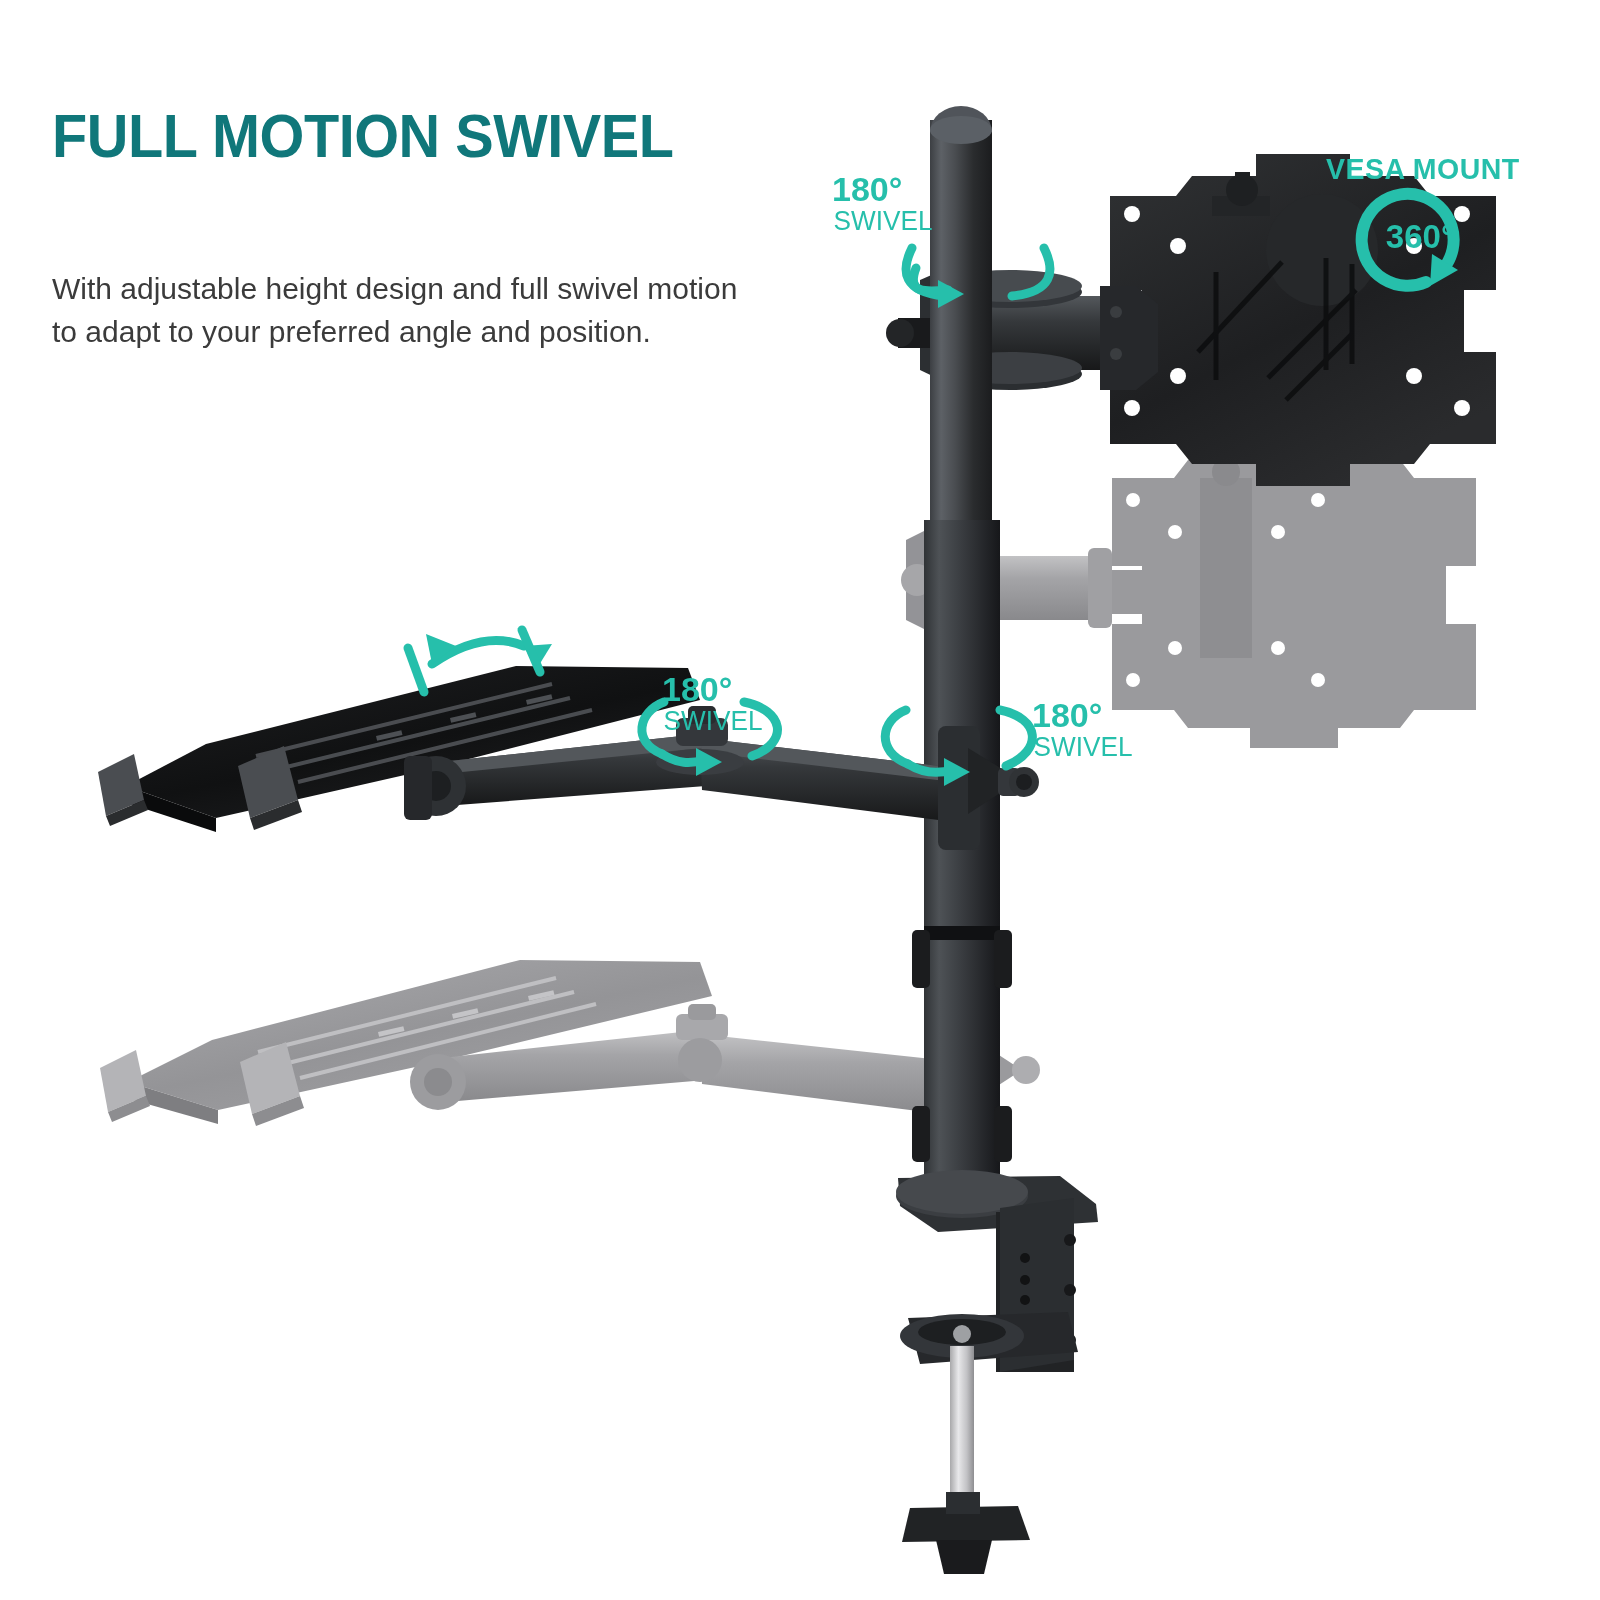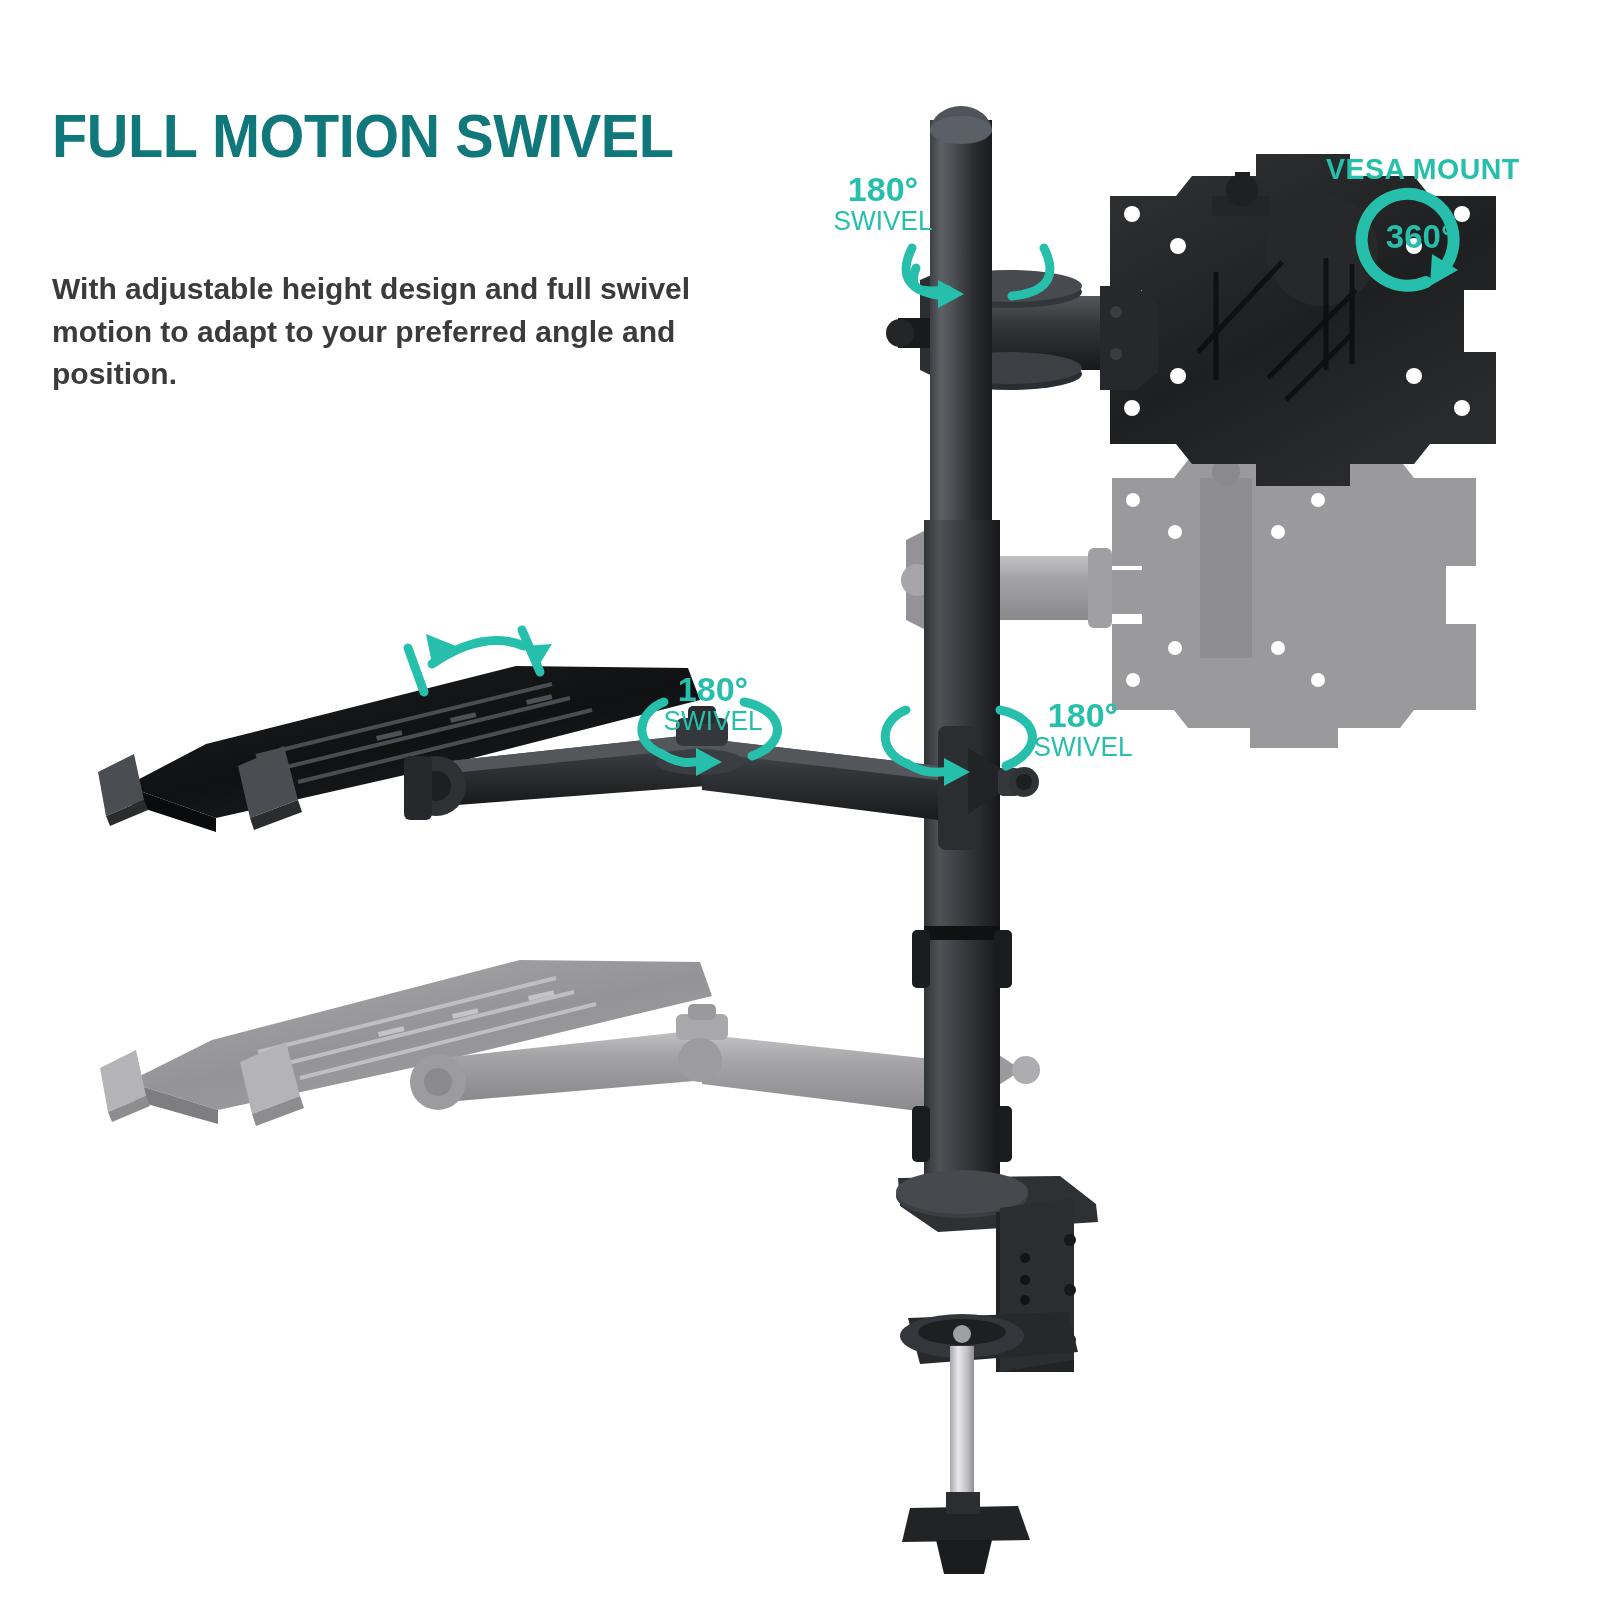--- a/index.html
+++ b/index.html
@@ -36,29 +36,28 @@
     white-space: nowrap;
   }
   #subcopy {
     position: absolute;
     left: 52px;
     top: 268px;
     width: 700px;
     font-size: 30px;
     line-height: 1.42;
     color: #3b3b3b;
-    font-weight: 700;
+    font-weight: 400;
   }
 
   
   .swivel-label {
     position: absolute;
     color: #26bfab;
     font-weight: 800;
-    text-align: center;
     line-height: 1.0;
     letter-spacing: 0px;
     white-space: nowrap;
   }
   .swivel-label .deg {
     display: block;
     font-size: 34px;
     font-weight: 800;
   }
   .swivel-label .word {

